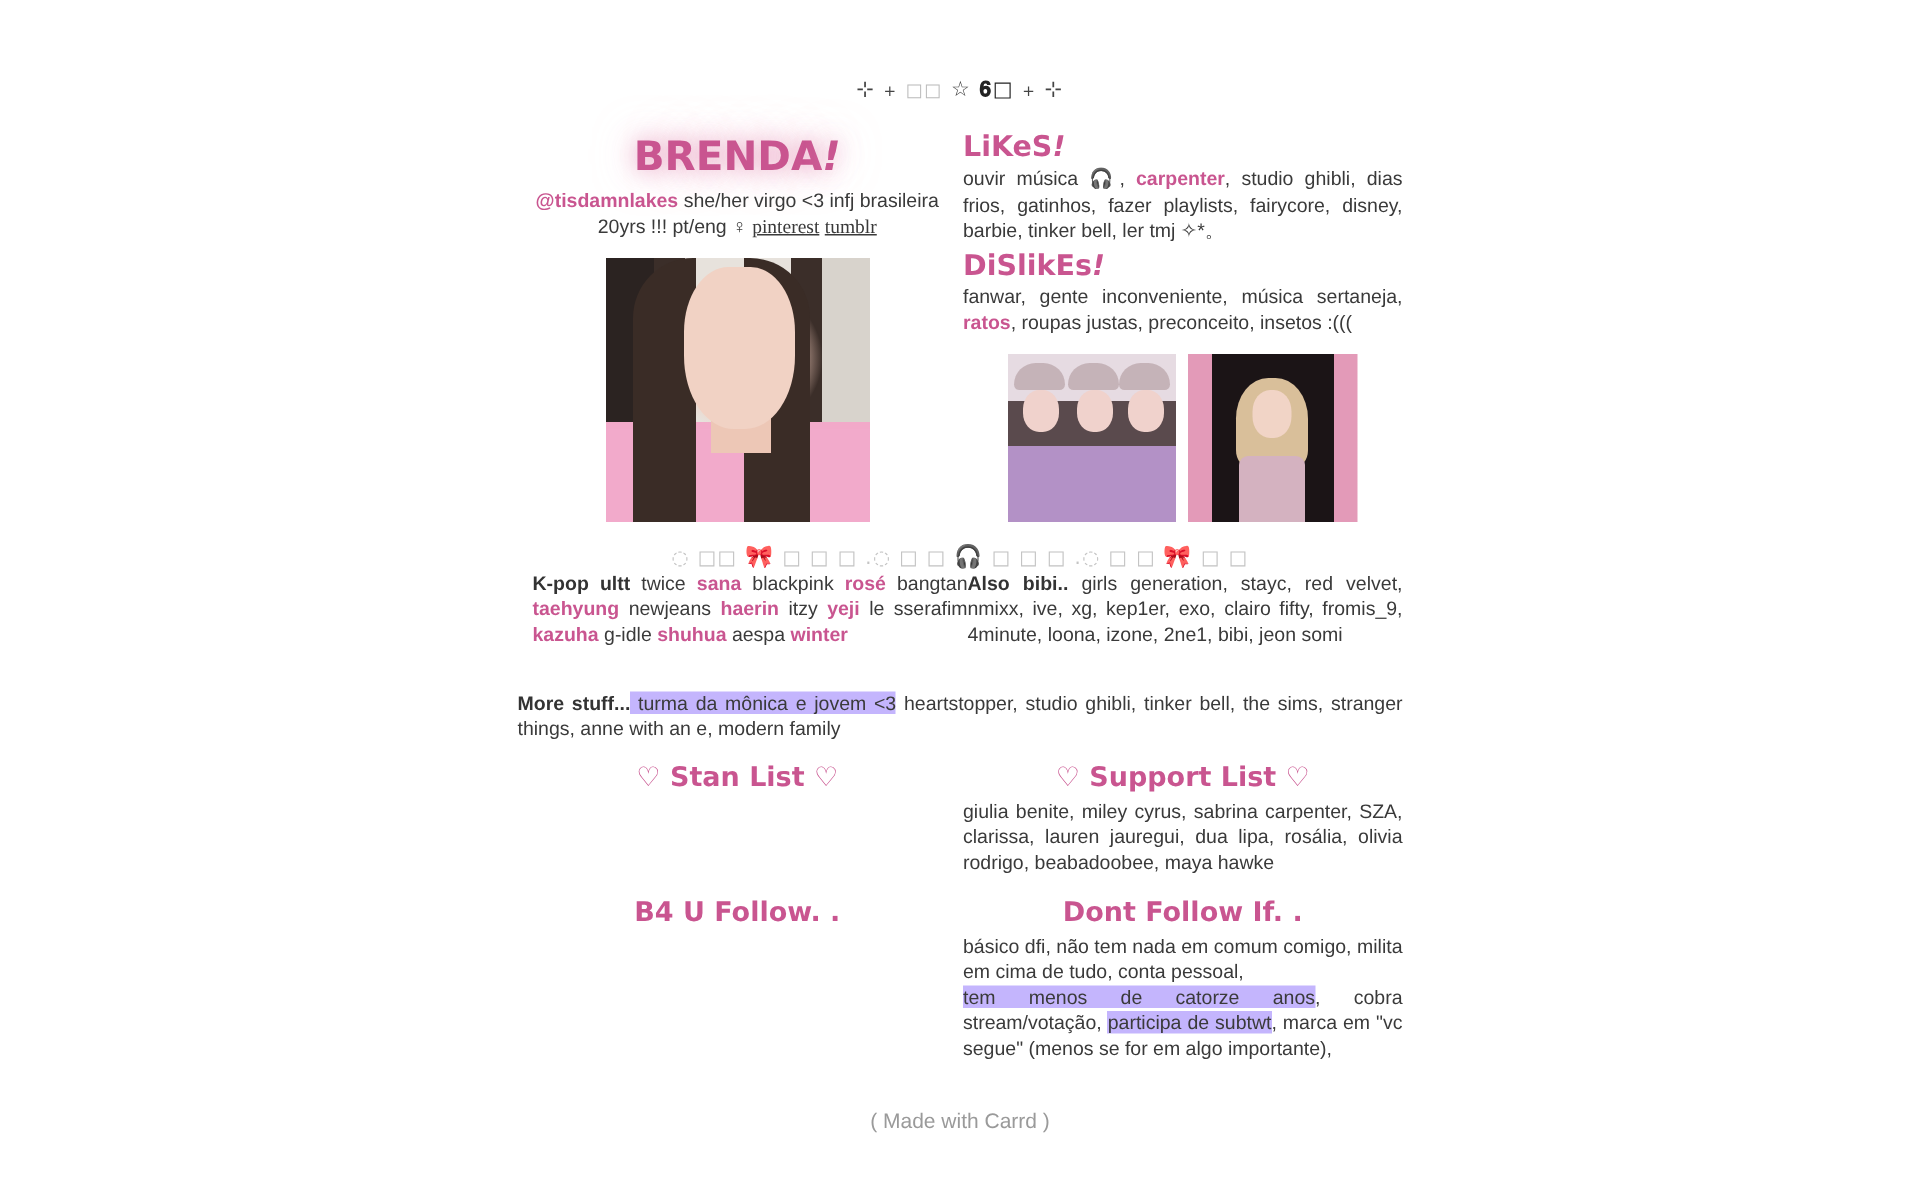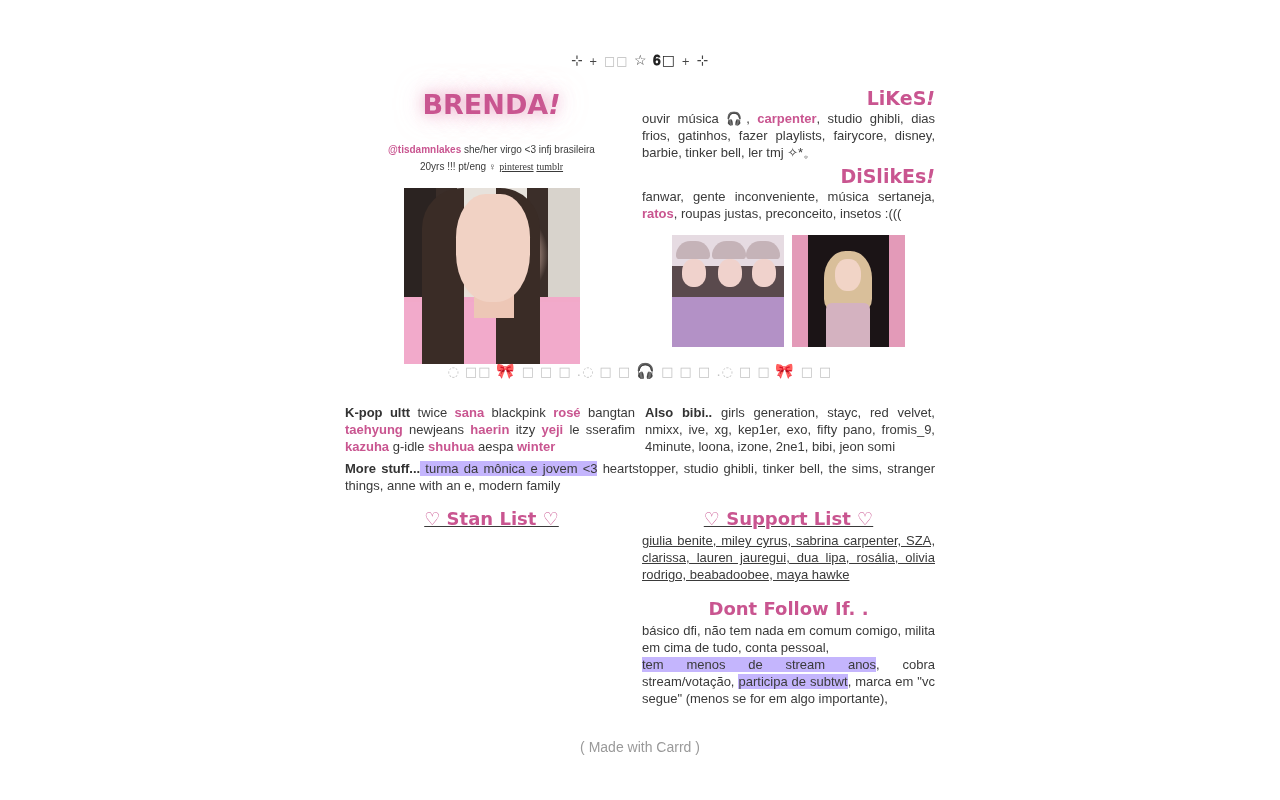--- a/index.html
+++ b/index.html
@@ -18,42 +18,42 @@
     .deco-top .bold { font-weight: bold; color: #222; }
 
     .col-left { position: absolute; left: 0; top: 86px; width: 293px; text-align: center; }
     .name {
       font-family: "DejaVu Sans", sans-serif; font-weight: bold; font-size: 27px;
       color: #c95590; letter-spacing: 0px;
       text-shadow: 0 0 14px rgba(230,150,185,0.75), 0 0 28px rgba(240,180,205,0.6);
       margin-top: 3px; line-height: 32px;
     }
     .name i { font-style: italic; }
-    .bio { font-size: 10px; line-height: 17px; margin-top: 20px; color: #3a3a3a; }
+    .bio { font-size: 13px; line-height: 17px; margin-top: 4px; color: #3a3a3a; }
     .handle { color: #c95590; font-weight: bold; }
     .bio a { color: #3a3a3a; text-decoration: underline; font-family: Liberation Serif, serif; }
     .pfp {
       width: 176px; height: 176px; margin: 13px auto 0; border-radius: 0;
       background:
         radial-gradient(ellipse 30% 28% at 52% 38%, #f3d6c9 0%, #efcabb 60%, rgba(239,202,187,0) 100%),
         linear-gradient(180deg, transparent 0 62%, #f2a9c9 62% 100%),
         linear-gradient(90deg, #2b2321 0 18%, #3b2e29 18% 30%, transparent 30% 70%, #3b2e29 70% 82%, #d8d3cc 82% 100%);
       background-color: #e7e2dc;
       position: relative; overflow: hidden;
     }
     .pfp .hair-l { position: absolute; left: 18px; top: 0; width: 42px; height: 176px; background: #3a2c26; border-radius: 40px 0 0 0; }
     .pfp .hair-r { position: absolute; right: 40px; top: 0; width: 44px; height: 176px; background: #3a2c26; border-radius: 0 40px 0 0; }
     .pfp .face { position: absolute; left: 52px; top: 6px; width: 74px; height: 108px; background: #f1d2c4; border-radius: 40% 40% 45% 45%; }
     .pfp .shirt { position: absolute; left: 0; bottom: 0; width: 176px; height: 62px; background: #f2aacb; }
     .pfp .neck { position: absolute; left: 70px; top: 100px; width: 40px; height: 30px; background: #edc7b6; }
 
     .col-right { position: absolute; left: 297px; top: 86px; width: 293px; }
     .section-title {
       font-family: "DejaVu Sans", sans-serif; font-weight: bold; color: #c95590;
-      text-align: right; font-size: 19px; line-height: 24px;
+      text-align: left; font-size: 19px; line-height: 24px;
     }
     .section-title i { font-style: italic; }
     .para { font-size: 13px; line-height: 17px; text-align: justify; color: #3a3a3a; }
     .pink { color: #c95590; font-weight: bold; }
     .hl { background: #c4b5fd; }
     .emoji-hp { color: #3f8fd0; font-family: "DejaVu Sans", sans-serif; }
 
     .photo-row { display: flex; justify-content: center; gap: 8px; margin-top: 13px; }
     .photo {
       width: 112px; height: 112px; position: relative; overflow: hidden;
@@ -67,28 +67,28 @@
     .photo-b .dress { position: absolute; left: 34px; top: 68px; width: 44px; height: 44px; background: #d4b2c0; border-radius: 6px 6px 0 0; }
 
     .deco-mid {
       position: absolute; left: 0; top: 362px; width: 590px; text-align: center;
       font-family: "DejaVu Sans", sans-serif; font-size: 13px; color: #9a9a9a; letter-spacing: 1px;
     }
     .deco-mid .bow { color: #d72a2a; font-size: 15px; }
     .deco-mid .hp { color: #2f7fcf; font-size: 15px; }
     .deco-mid .box { color: #c4c4c4; }
 
-    .row2 { position: absolute; left: 0; top: 404px; width: 590px; display: flex; justify-content: space-between; }
+    .row2 { position: absolute; left: 0; top: 380px; width: 590px; display: flex; justify-content: flex-end; }
     .row2 .half { width: 290px; }
     .lead { font-weight: bold; color: #333; }
 
     .more { position: absolute; left: 0; top: 460px; width: 590px; }
 
     .row3 { position: absolute; left: 0; top: 506px; width: 590px; display: flex; justify-content: space-between; }
-    .row3 .half { width: 293px; text-decoration: underline; }
+    .row3 .half { width: 293px; }
     .row4 { position: absolute; left: 0; top: 596px; width: 590px; display: flex; justify-content: space-between; }
     .row4 .half { width: 293px; }
     .sub-title {
       font-family: "DejaVu Sans", sans-serif; font-weight: bold; color: #c95590;
       text-align: center; font-size: 18px; line-height: 26px; margin-bottom: 0px;
     }
 
     .footer {
       position: absolute; left: 0; top: 739px; width: 590px; text-align: center;
       font-size: 14px; color: #9a9a9a;
@@ -158,43 +158,44 @@
     <span class="box">□ □ □ .◌ □ □</span>
     <span class="bow">🎀</span>
     <span class="box">□ □</span>
   </div>
 
   <div class="row2">
     <div class="half para">
       <span class="lead">K-pop ultt</span><span> twice </span><span class="pink">sana</span><span> blackpink </span><span class="pink">rosé</span><span> bangtan </span><span class="pink">taehyung</span><span> newjeans </span><span class="pink">haerin</span><span> itzy </span><span class="pink">yeji</span><span> le sserafim </span><span class="pink">kazuha</span><span> g-idle </span><span class="pink">shuhua</span><span> aespa </span><span class="pink">winter</span>
     </div>
     <div class="half para">
-      <span class="lead">Also bibi..</span><span> girls generation, stayc, red velvet, nmixx, ive, xg, kep1er, exo, fifty pano, fromis_9, 4minute, loona, izone, 2ne1, bibi, jeon somi</span>
+      <span class="lead">Also bibi..</span><span> girls generation, stayc, red velvet, nmixx, ive, xg, kep1er, exo, clairo fifty, fromis_9, 4minute, loona, izone, 2ne1, bibi, jeon somi</span>
     </div>
   </div>
 
   <div class="more para">
     <span class="lead">More stuff...</span><span class="hl"> turma da mônica e jovem &lt;3</span><span> heartstopper, studio ghibli, tinker bell, the sims, stranger things, anne with an e, modern family</span>
   </div>
 
   <div class="row3">
     <div class="half">
       <div class="sub-title">♡ Stan List ♡</div>
     </div>
     <div class="half">
       <div class="sub-title">♡ Support List ♡</div>
       <div class="para">giulia benite, miley cyrus, sabrina carpenter, SZA, clarissa, lauren jauregui, dua lipa, rosália, olivia rodrigo, beabadoobee, maya hawke</div>
     </div>
   </div>
 
   <div class="row4">
     <div class="half">
+      <div class="sub-title">B4 U Follow. .</div>
     </div>
     <div class="half">
       <div class="sub-title">Dont Follow If. .</div>
       <div class="para">
-        <span>básico dfi, não tem nada em comum comigo, milita em cima de tudo, conta pessoal,</span><br><span class="hl">tem menos de stream anos</span><span>, cobra stream/votação, </span><span class="hl">participa de subtwt</span><span>, marca em "vc segue" (menos se for em algo importante),</span>
+        <span>básico dfi, não tem nada em comum comigo, milita em cima de tudo, conta pessoal,</span><br><span class="hl">tem menos de catorze anos</span><span>, cobra stream/votação, </span><span class="hl">participa de subtwt</span><span>, marca em "vc segue" (menos se for em algo importante),</span>
       </div>
     </div>
   </div>
 
   <div class="footer">( Made with Carrd )</div>
 </div>
 
 </body></html>

